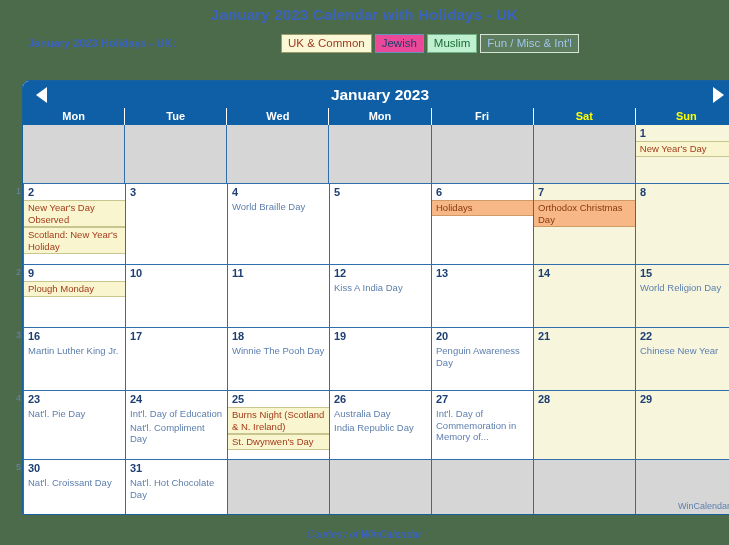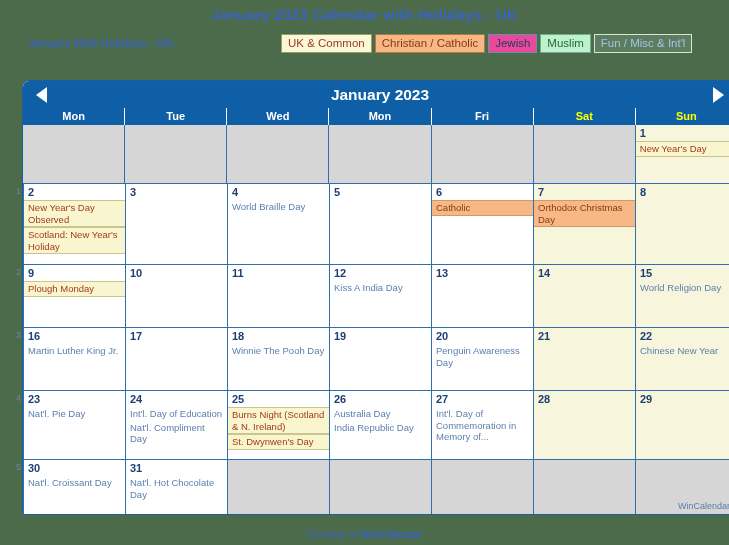--- a/index.html
+++ b/index.html
@@ -200,21 +200,20 @@
 </style>
 </head>
 <body>
 
 <div id="page-title">January 2023 Calendar with Holidays - UK</div>
 
 <div id="legend-bar">
   <div id="legend-subtitle">January 2023 Holidays - UK:</div>
   <div class="legend-list" id="legend-list">
       <div class="legend-chip uk">UK &amp; Common</div>
-      <div class="legend-chip christ">Christian / Catholic</div>
       <div class="legend-chip jewish">Jewish</div>
       <div class="legend-chip muslim">Muslim</div>
       <div class="legend-chip fun">Fun / Misc &amp; Int'l</div>
     </div>
 </div>
 
 <div id="calendar-frame">
 
   <div id="month-bar">
     <div class="nav-arrow" id="prev-arrow"></div>
@@ -266,21 +265,21 @@
             <div class="event fun">World Braille Day</div>
           </div>
         </div>
         <div class="day-cell">
           <div class="day-num">5</div>
           <div class="events"></div>
         </div>
         <div class="day-cell">
           <div class="day-num">6</div>
           <div class="events">
-            <div class="event christ">Catholic</div>
+            <div class="event christ">Holidays</div>
           </div>
         </div>
         <div class="day-cell weekend">
           <div class="day-num">7</div>
           <div class="events">
             <div class="event christ">Orthodox Christmas Day</div>
           </div>
         </div>
         <div class="day-cell weekend">
           <div class="day-num">8</div>

